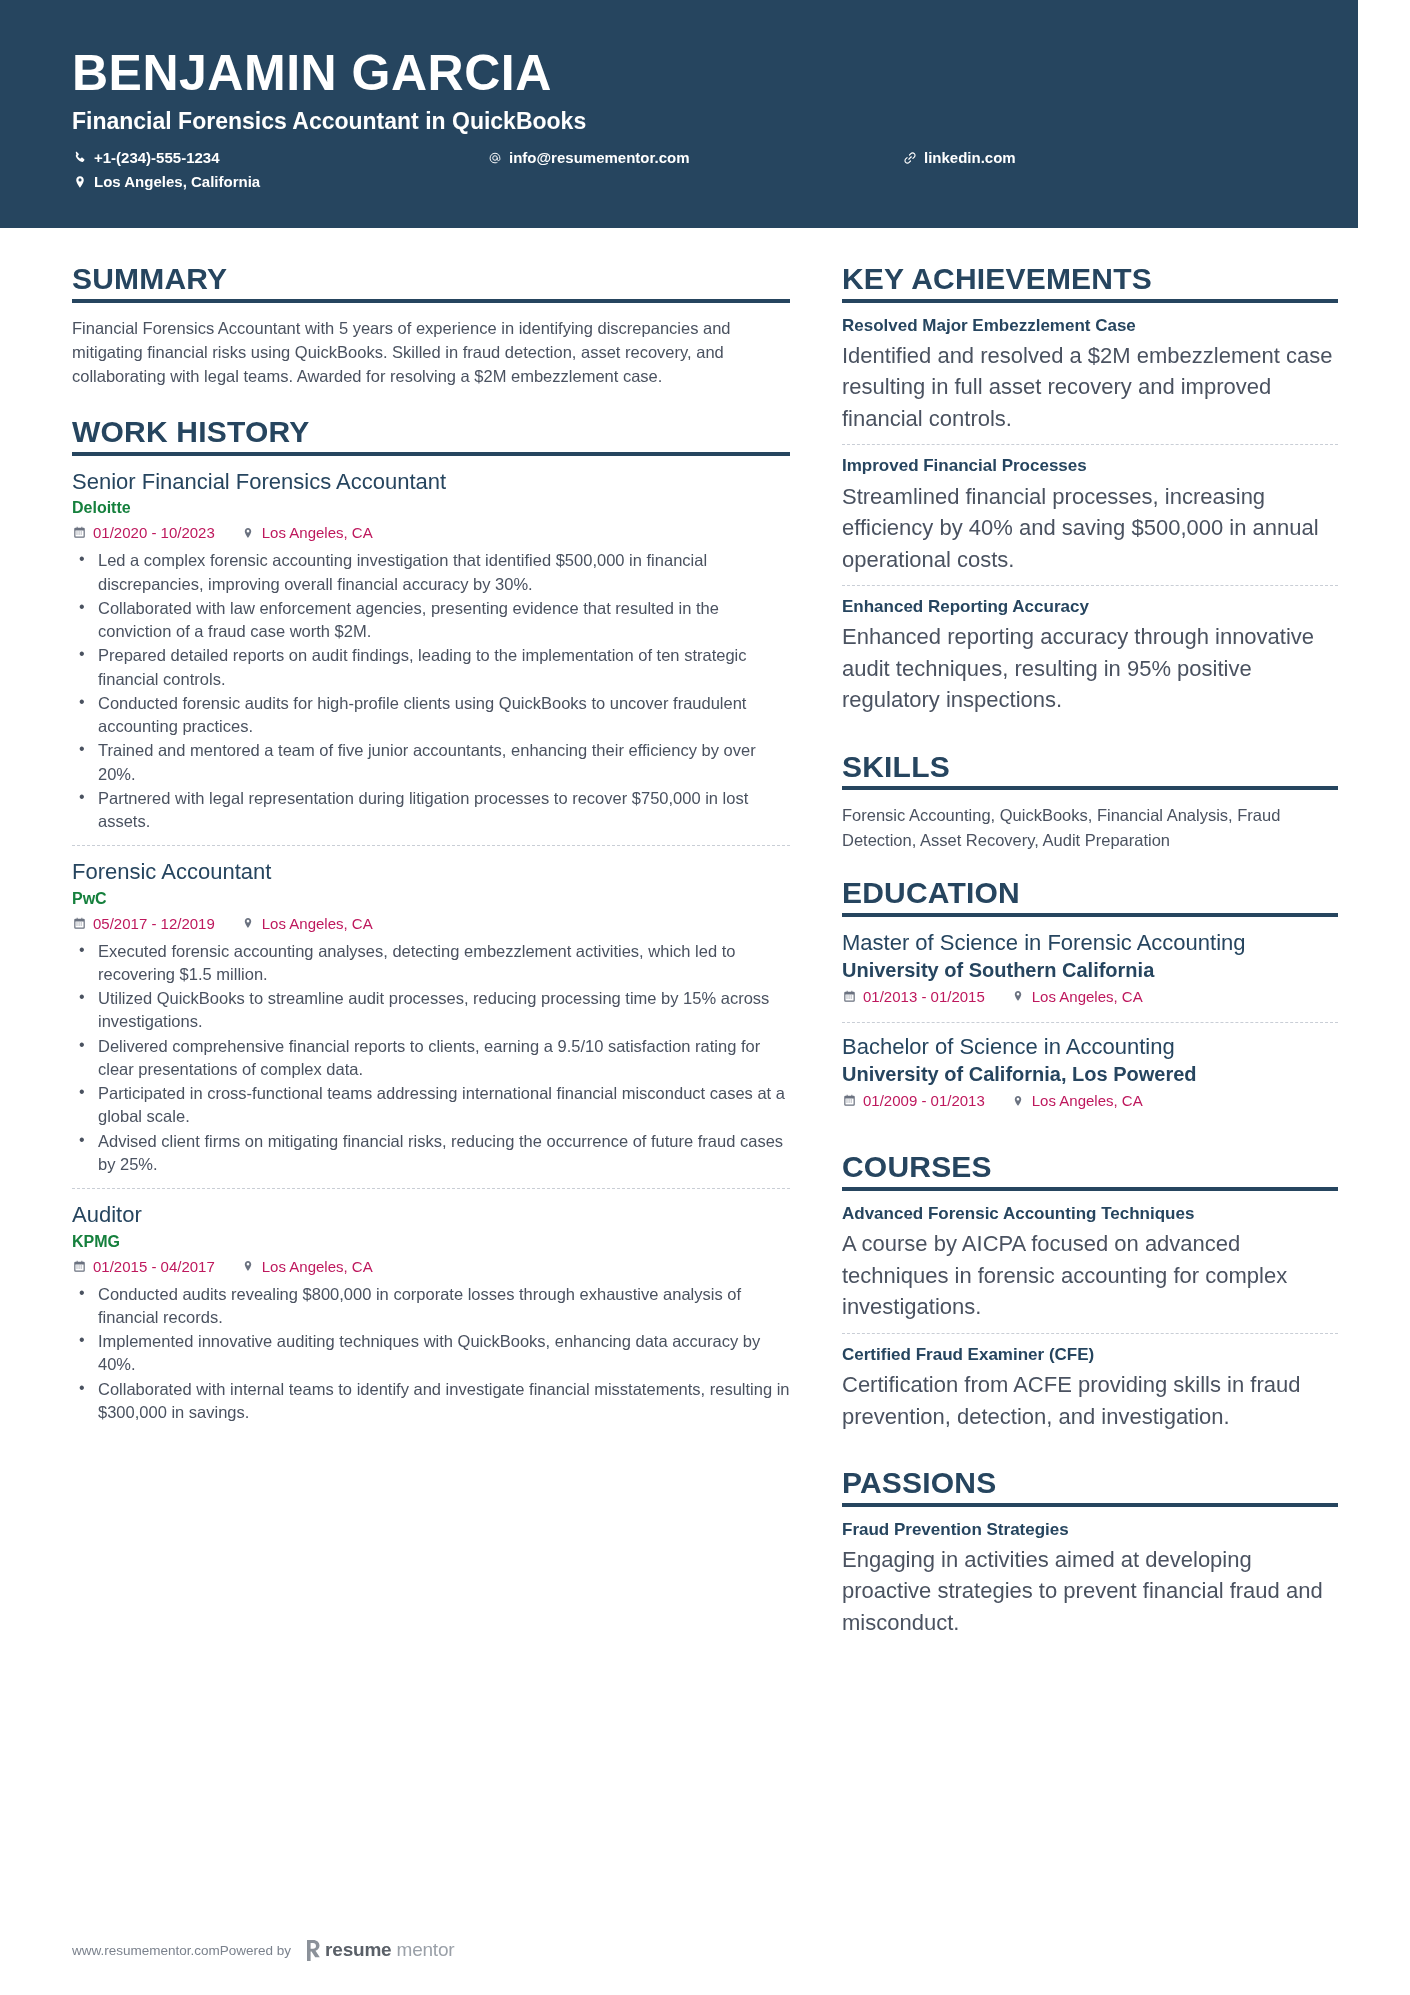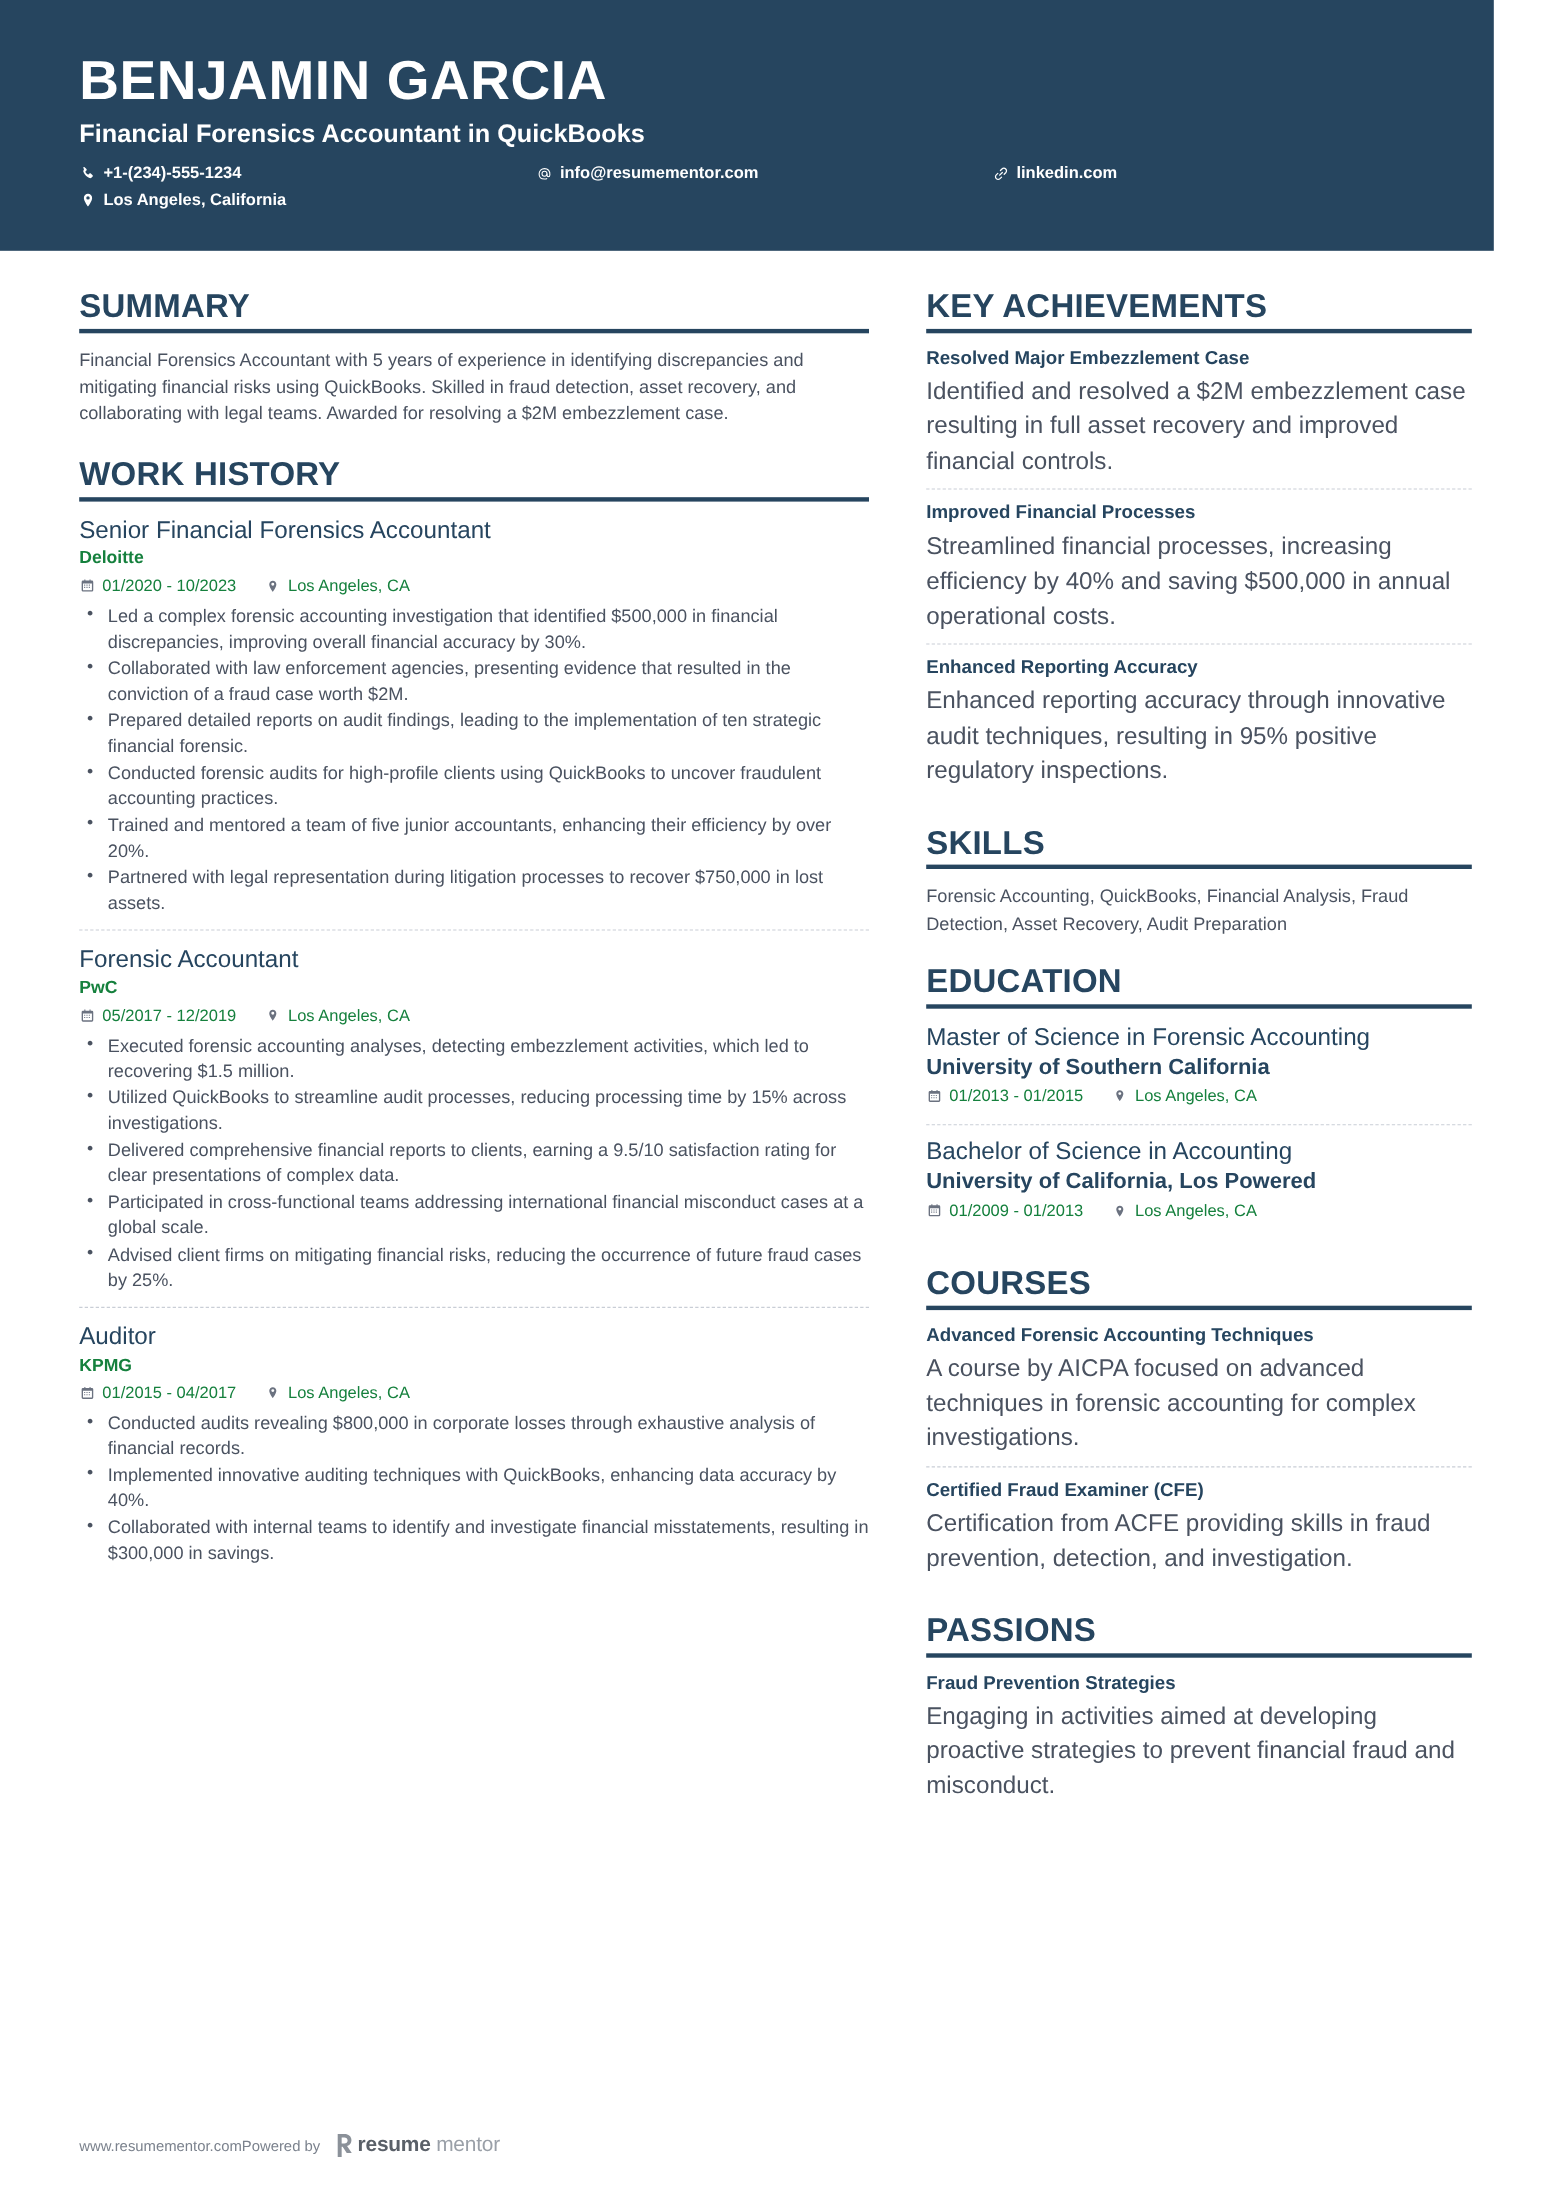--- a/index.html
+++ b/index.html
@@ -121,21 +121,21 @@
   .job-company {
     font-size: 16px;
     font-weight: 700;
     color: #15803d;
     margin: 0 0 7px 0;
   }
   .meta-row {
     display: flex;
     align-items: flex-end;
     font-size: 15px;
-    color: #15803d;
+    color: #be185d;
     margin-bottom: 8px;
   }
   .meta-item {
     display: flex;
     align-items: center;
     gap: 7px;
   }
   .meta-item + .meta-item { margin-left: 26px; }
   .micon {
     display: inline-flex;
@@ -317,21 +317,21 @@
                 <svg width="12" height="12" viewBox="0 0 16 16" fill="#6b7280">
                     <path d="M8 1.4c-2.4 0-4.3 1.9-4.3 4.3 0 3.2 4.3 8.9 4.3 8.9s4.3-5.7 4.3-8.9c0-2.4-1.9-4.3-4.3-4.3zm0 6a1.8 1.8 0 1 1 0-3.6 1.8 1.8 0 0 1 0 3.6z"></path>
                   </svg>
               </span>
               <span>Los Angeles, CA</span>
             </span>
           </div>
           <ul class="bullets">
             <li>Led a complex forensic accounting investigation that identified $500,000 in financial discrepancies, improving overall financial accuracy by 30%.</li>
             <li>Collaborated with law enforcement agencies, presenting evidence that resulted in the conviction of a fraud case worth $2M.</li>
-            <li>Prepared detailed reports on audit findings, leading to the implementation of ten strategic financial forensic.</li>
+            <li>Prepared detailed reports on audit findings, leading to the implementation of ten strategic financial controls.</li>
             <li>Conducted forensic audits for high-profile clients using QuickBooks to uncover fraudulent accounting practices.</li>
             <li>Trained and mentored a team of five junior accountants, enhancing their efficiency by over 20%.</li>
             <li>Partnered with legal representation during litigation processes to recover $750,000 in lost assets.</li>
           </ul>
         </div>
 
         <div class="job">
           <div class="job-role">Forensic Accountant</div>
           <div class="job-company">PwC</div>
           <div class="meta-row">

